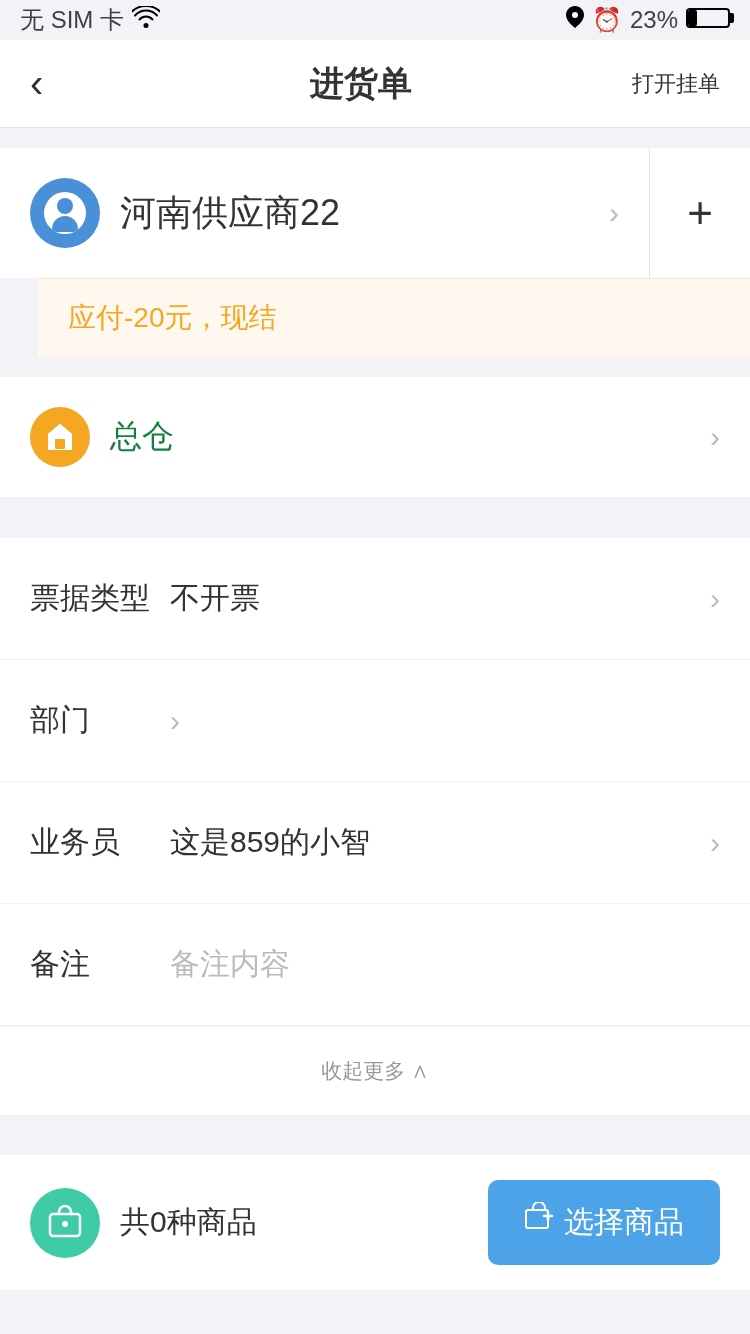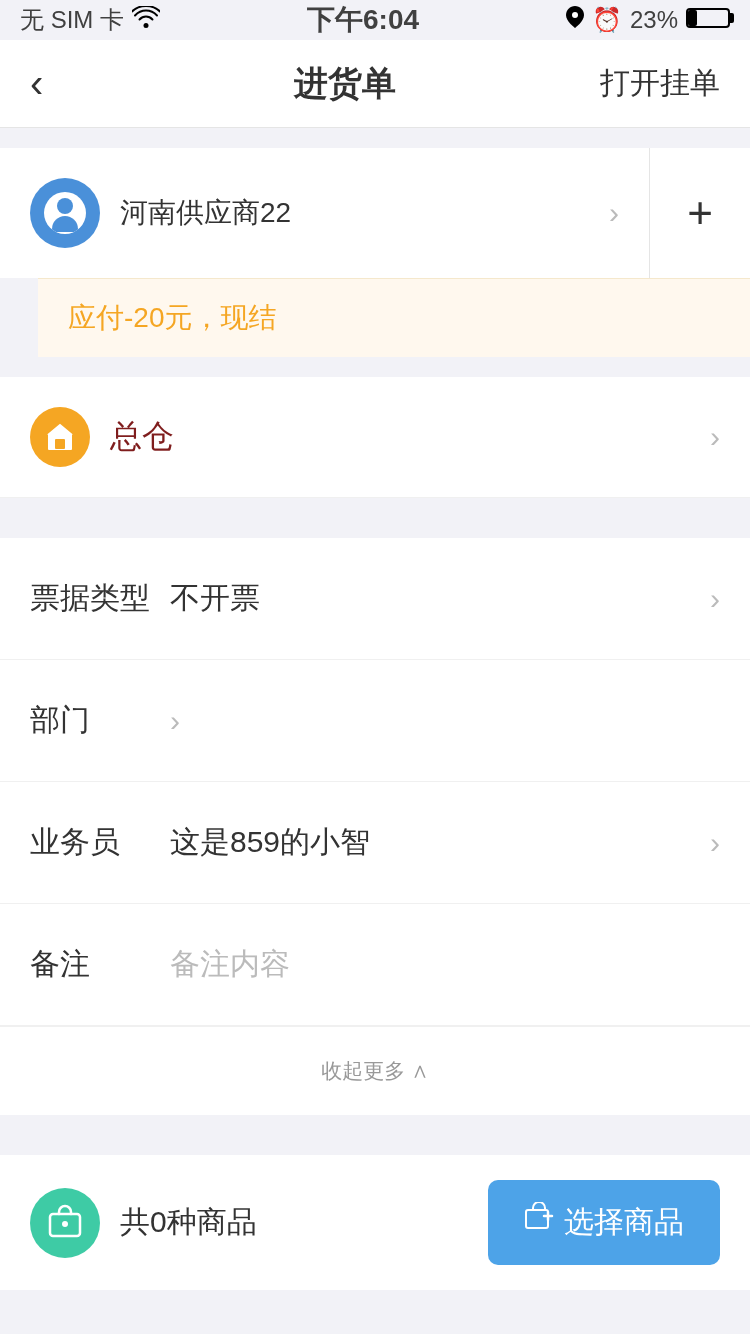--- a/index.html
+++ b/index.html
@@ -67,21 +67,21 @@
       color: #333;
       cursor: pointer;
       width: 60px;
     }
     .nav-title {
       font-size: 34px;
       font-weight: 600;
       color: #333;
     }
     .nav-action {
-      font-size: 30px;
+      font-size: 22px;
       color: #333;
       cursor: pointer;
     }
 
     
     .section-divider {
       height: 20px;
       background: #f2f2f7;
     }
 
@@ -131,21 +131,21 @@
       border-radius: 50%;
       margin: 4px auto 2px;
     }
     .avatar-body {
       width: 26px; height: 16px;
       background: #4a90d9;
       border-radius: 13px 13px 0 0;
       margin: 0 auto;
     }
     .supplier-name {
-      font-size: 28px;
+      font-size: 36px;
       color: #333;
       flex: 1;
     }
     .chevron {
       font-size: 30px;
       color: #bbb;
     }
     .supplier-add {
       width: 100px;
       display: flex;
@@ -221,21 +221,21 @@
       display: flex;
       align-items: center;
       justify-content: center;
       margin-right: 20px;
       flex-shrink: 0;
     }
     .house-svg { width: 32px; height: 32px; }
     .warehouse-name {
       flex: 1;
       font-size: 32px;
-      color: #7f1d1d;
+      color: #15803d;
     }
 
     
     .collapse-row {
       background: #fff;
       text-align: center;
       padding: 30px;
       font-size: 21px;
       color: #999;
       cursor: pointer;
@@ -289,21 +289,20 @@
     <span>无 SIM 卡</span>
     <span>
       <svg width="28" height="22" viewBox="0 0 28 22" fill="none">
         <path d="M14 17a2.5 2.5 0 110 5 2.5 2.5 0 010-5z" fill="#000"></path>
         <path d="M7.5 13.5C9.2 11.7 11.5 10.6 14 10.6s4.8 1.1 6.5 2.9" stroke="#000" stroke-width="2" fill="none" stroke-linecap="round"></path>
         <path d="M3 9.5C5.8 6.5 9.7 4.6 14 4.6s8.2 1.9 11 4.9" stroke="#000" stroke-width="2" fill="none" stroke-linecap="round"></path>
         <path d="M0 5.5C3.5 2 8.5 0 14 0s10.5 2 14 5.5" stroke="#000" stroke-width="2" fill="none" stroke-linecap="round"></path>
       </svg>
     </span>
   </div>
-  <div class="status-center">下午6:04</div>
   <div class="status-right">
     <span>
       <svg width="18" height="22" viewBox="0 0 18 22" fill="none">
         <path d="M9 0C4 0 0 4 0 9c0 6.4 9 13 9 13s9-6.6 9-13c0-5-4-9-9-9z" fill="#000"></path>
         <circle cx="9" cy="9" r="3" fill="#fff"></circle>
       </svg>
     </span>
     <span>⏰</span>
     <span>23%</span>
     <span>

